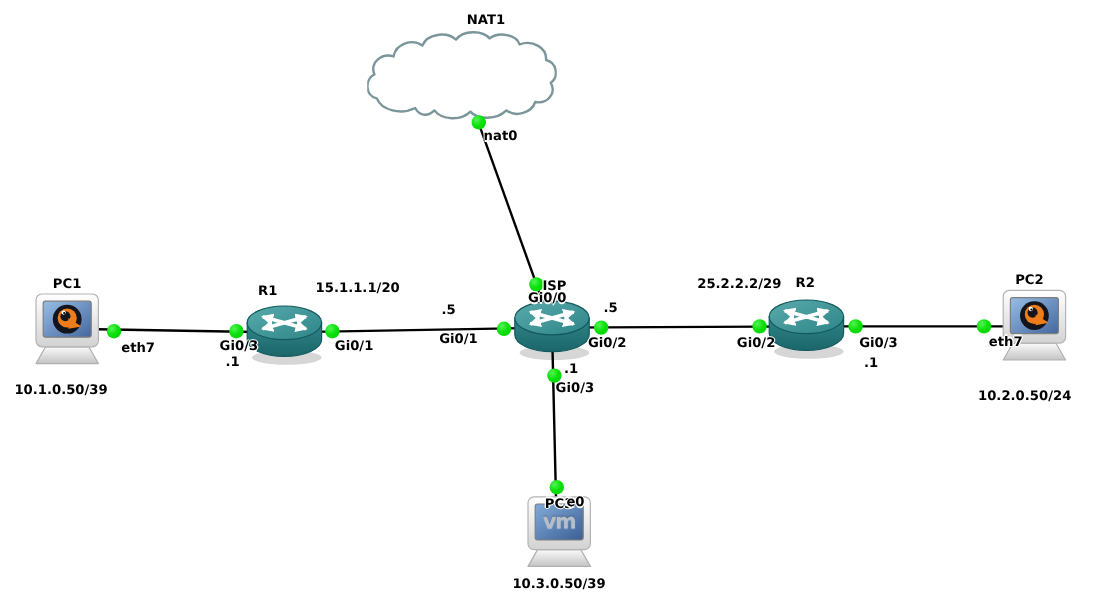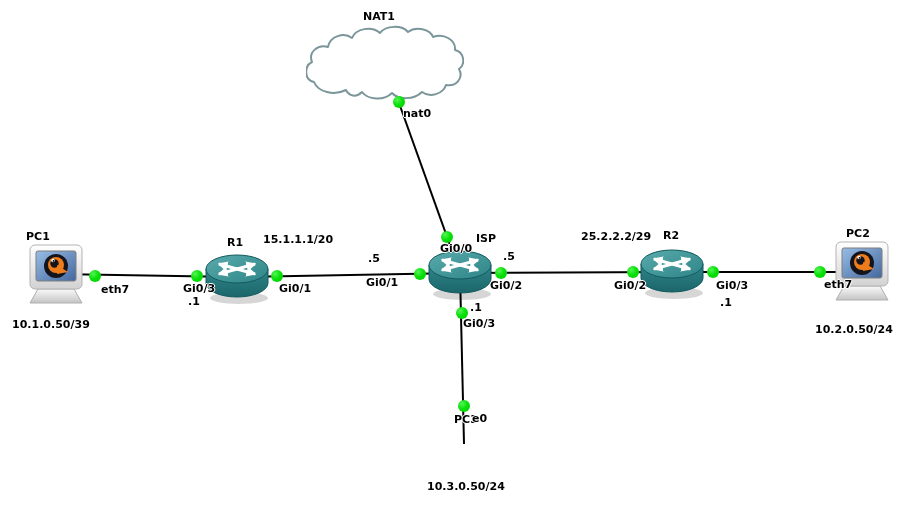--- a/index.html
+++ b/index.html
@@ -136,63 +136,71 @@
         <circle cx="32" cy="23" r="12" fill="#14141d"></circle>
         <circle cx="32" cy="22" r="8" fill="#ee7c1b"></circle>
         <circle cx="30.5" cy="20.5" r="4.2" fill="#14141d"></circle>
         <polygon points="33,22 44,29 33,31" fill="#ee7c1b"></polygon>
         <circle cx="29" cy="17.5" r="1.8" fill="#ffffff"></circle>
         <circle cx="29.5" cy="17.9" r="0.9" fill="#000000"></circle>
       </g>
     </svg>
   </div>
 
+  <div class="node" style="left:434px;top:412px">
+    <svg width="66" height="64" viewBox="0 0 66 64">
+      <path d="M14,46 L50,46 L58,60 L6,60 Z" fill="url(#gBase)" stroke="#b0b0b0" stroke-linejoin="round"></path>
+      <rect x="6" y="2" width="52" height="44" rx="5" fill="url(#gMon)" stroke="#b3b3b3"></rect>
+      <rect x="12" y="8" width="40" height="30" rx="2" fill="url(#gScr2)" stroke="#7e7e7e"></rect>
+    </svg>
+    <span class="screen-text">vm</span>
+  </div>
 
   <div class="dot" style="left:393px;top:96px"></div>
   <div class="dot" style="left:441px;top:231px"></div>
   <div class="dot" style="left:89px;top:270px"></div>
   <div class="dot" style="left:191px;top:270px"></div>
   <div class="dot" style="left:271px;top:270px"></div>
   <div class="dot" style="left:414px;top:268px"></div>
   <div class="dot" style="left:495px;top:267px"></div>
   <div class="dot" style="left:456px;top:307px"></div>
   <div class="dot" style="left:627px;top:266px"></div>
   <div class="dot" style="left:707px;top:266px"></div>
   <div class="dot" style="left:814px;top:266px"></div>
   <div class="dot" style="left:458px;top:400px"></div>
 
-  <div class="lbl" style="left:363px;top:11px">NAT1</div>
+  <div class="lbl" style="left:389px;top:11px">NAT1</div>
   <div class="lbl" style="left:403px;top:108px">nat0</div>
 
-  <div class="lbl" style="left:26px;top:231px">PC1</div>
+  <div class="lbl" style="left:44px;top:231px">PC1</div>
   <div class="lbl" style="left:101px;top:284px">eth7</div>
   <div class="lbl" style="left:12px;top:319px">10.1.0.50/39</div>
 
-  <div class="lbl" style="left:227px;top:237px">R1</div>
+  <div class="lbl" style="left:215px;top:237px">R1</div>
   <div class="lbl" style="left:263px;top:234px">15.1.1.1/20</div>
   <div class="lbl" style="left:183px;top:283px">Gi0/3</div>
   <div class="lbl" style="left:188px;top:296px">.1</div>
   <div class="lbl" style="left:279px;top:283px">Gi0/1</div>
 
   <div class="lbl" style="left:368px;top:253px">.5</div>
   <div class="lbl" style="left:366px;top:277px">Gi0/1</div>
-  <div class="lbl" style="left:476px;top:233px">ISP</div>
+  <div class="lbl" style="left:452px;top:233px">ISP</div>
   <div class="lbl" style="left:440px;top:243px">Gi0/0</div>
   <div class="lbl" style="left:503px;top:251px">.5</div>
   <div class="lbl" style="left:490px;top:280px">Gi0/2</div>
   <div class="lbl" style="left:470px;top:302px">.1</div>
   <div class="lbl" style="left:463px;top:318px">Gi0/3</div>
 
   <div class="lbl" style="left:581px;top:231px">25.2.2.2/29</div>
   <div class="lbl" style="left:663px;top:230px">R2</div>
   <div class="lbl" style="left:614px;top:280px">Gi0/2</div>
   <div class="lbl" style="left:716px;top:280px">Gi0/3</div>
   <div class="lbl" style="left:720px;top:297px">.1</div>
 
   <div class="lbl" style="left:846px;top:228px">PC2</div>
   <div class="lbl" style="left:824px;top:279px">eth7</div>
   <div class="lbl" style="left:815px;top:324px">10.2.0.50/24</div>
 
   <div class="lbl" style="left:454px;top:414px">PC3</div>
   <div class="lbl" style="left:472px;top:413px">e0</div>
-  <div class="lbl" style="left:427px;top:481px">10.3.0.50/24</div>
+  <div class="lbl" style="left:427px;top:481px">10.3.0.50/39</div>
 
 </div>
 
 </body></html>

